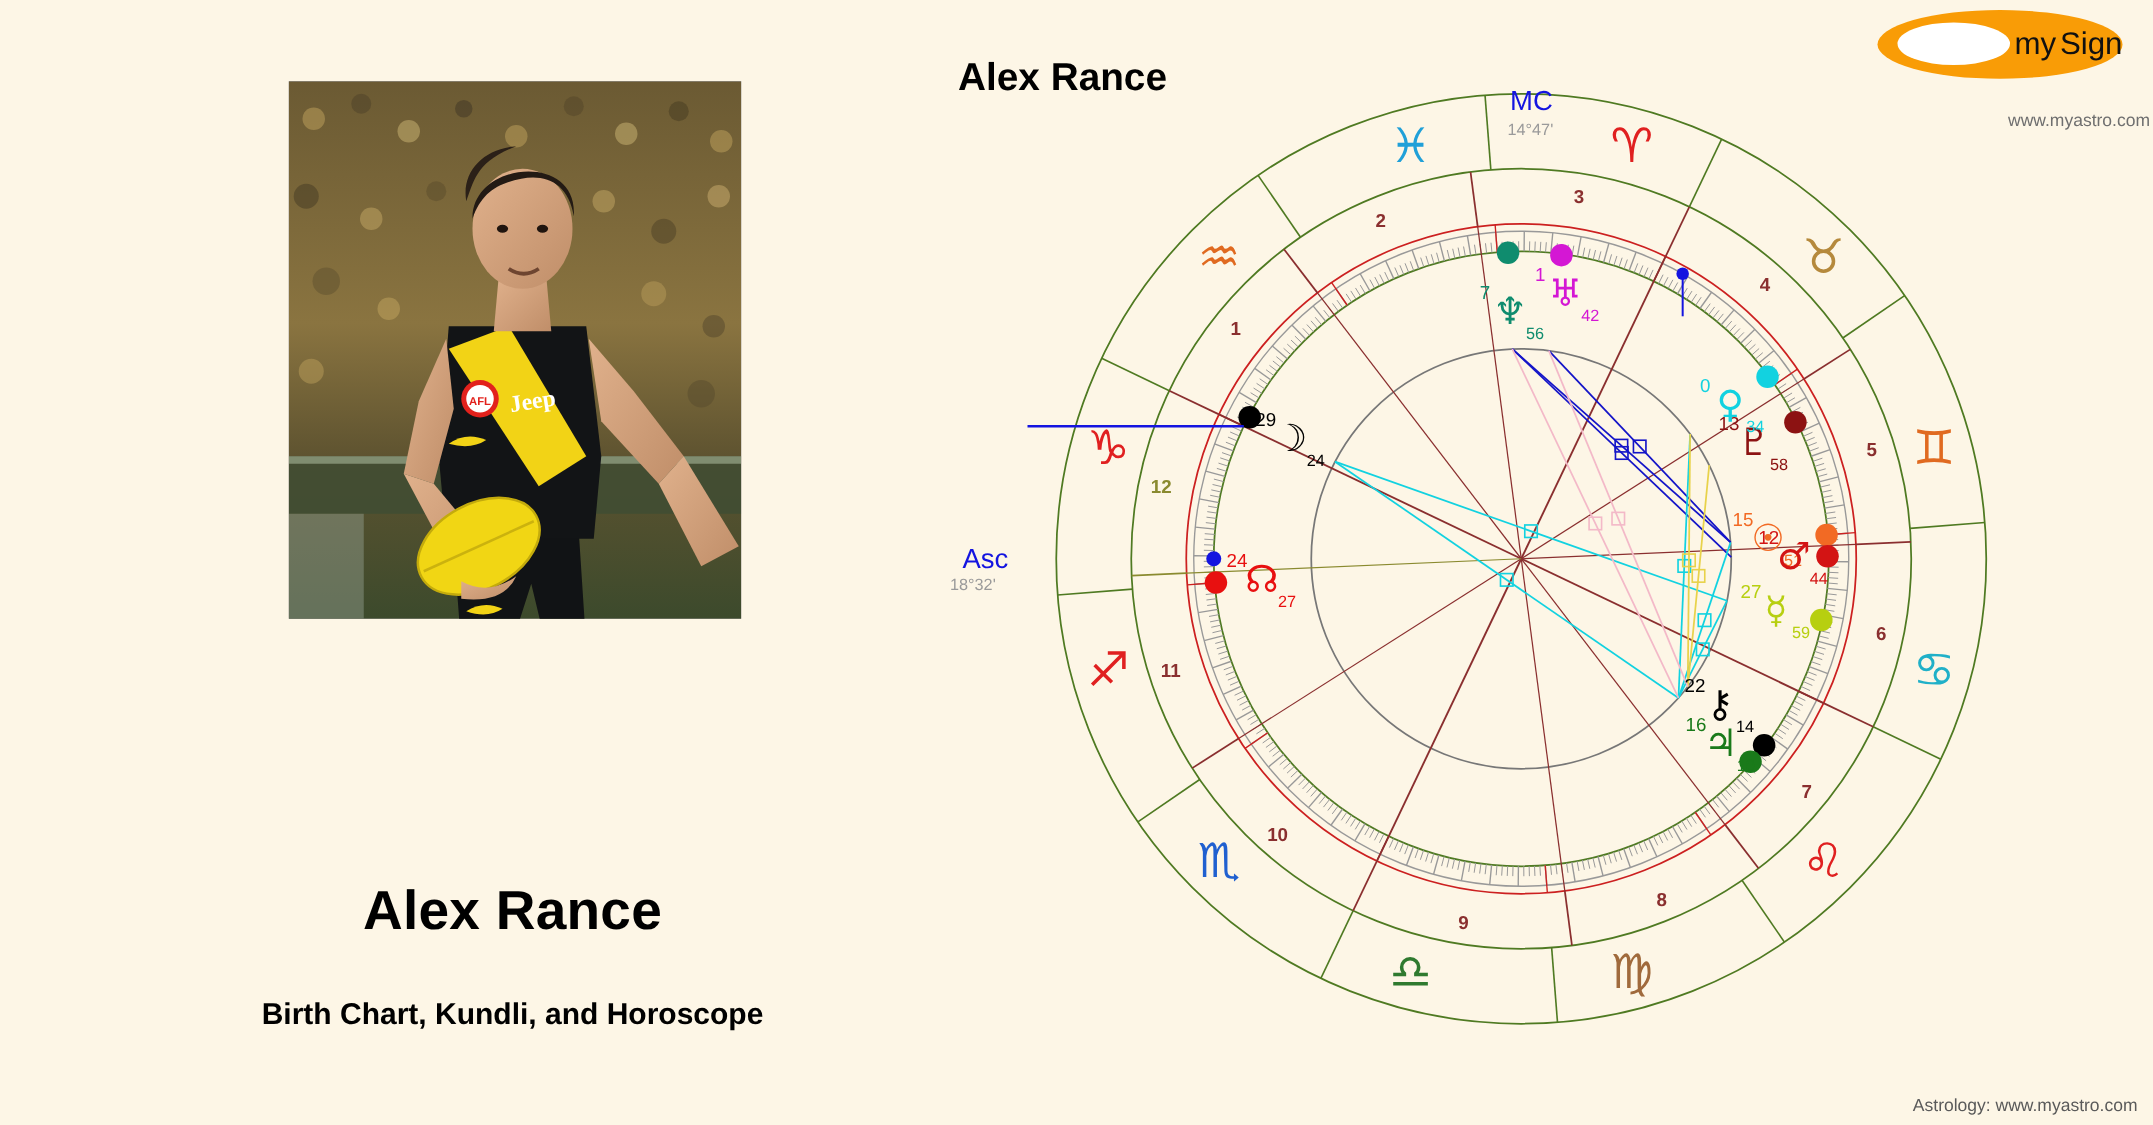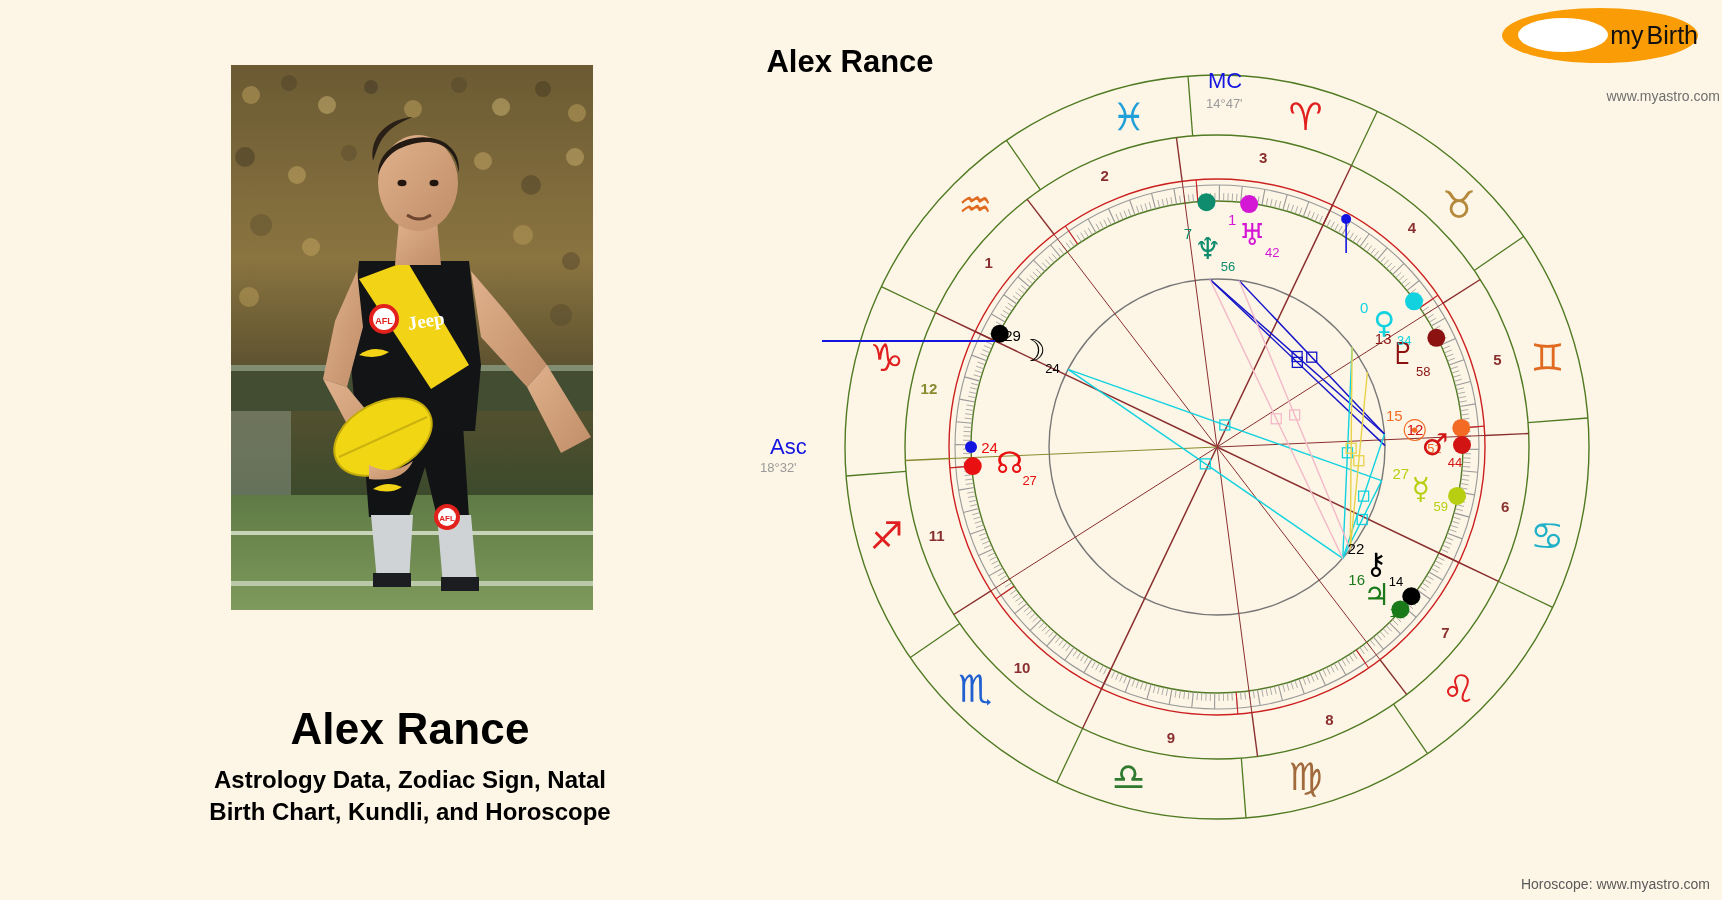--- a/index.html
+++ b/index.html
@@ -10,21 +10,21 @@
     overflow:hidden;
     position:relative;
   }
   #root{position:relative;width:1722px;height:900px;}
 
   
   .left-panel{
     position:absolute;left:0;top:0;width:820px;height:900px;
   }
   .photo-frame{
-    position:absolute;left:231px;top:65px;width:362px;height:545px;
+    position:absolute;left:231px;top:65px;width:362px;height:430px;
     overflow:hidden;background:#737373;
   }
   .photo-frame svg{display:block;}
   .person-name{
     position:absolute;left:0;top:680px;width:820px;
     text-align:center;
     font-size:44px;font-weight:bold;color:#000;
     letter-spacing:.2px;
   }
   .person-subtitle{
@@ -181,39 +181,38 @@
 
           <path d="M138 400 q22 12 44 -4 q-10 22 -44 18 Z" fill="url(#skin)"></path>
         </g>
 
         <rect x="0" y="346" width="60" height="84" fill="#8e9a8a" opacity="0.5"></rect>
       </svg>
     </div>
 
     <div class="person-name lbl">Alex Rance</div>
     <div class="person-subtitle lbl">
-      <span>Astrology Data, Zodiac Sign, Natal</span>
       <br>
       <span>Birth Chart, Kundli, and Horoscope</span>
     </div>
   </div>
 
   <div class="chart-title lbl">Alex Rance</div>
 
   <div class="brand">
     <div class="brand-ellipse"></div>
     <div class="brand-inner"></div>
     <div class="brand-text">
       <span class="b1">my</span>
-      <span class="b2">Birth</span>
+      <span class="b2">Sign</span>
     </div>
     <div class="brand-url lbl">www.myastro.com</div>
   </div>
 
-  <div class="copyright lbl">Horoscope: www.myastro.com</div>
+  <div class="copyright lbl">Astrology: www.myastro.com</div>
 
   <div class="wheel">
     <svg id="wheelsvg" width="790" height="790" viewBox="0 0 790 790" aria-hidden="false">
 
       <g id="wheel-rings">
           <circle cx="395" cy="395" r="372" fill="none" stroke="#4f7a22" stroke-width="1.4"></circle>
           <circle cx="395" cy="395" r="312" fill="none" stroke="#4f7a22" stroke-width="1.4"></circle>
           <circle cx="395" cy="395" r="268" fill="none" stroke="#cc2020" stroke-width="1.4"></circle>
           <circle cx="395" cy="395" r="246" fill="none" stroke="#4f7a22" stroke-width="1.4"></circle>
           <circle cx="395" cy="395" r="168" fill="none" stroke="#777777" stroke-width="1.4"></circle>

